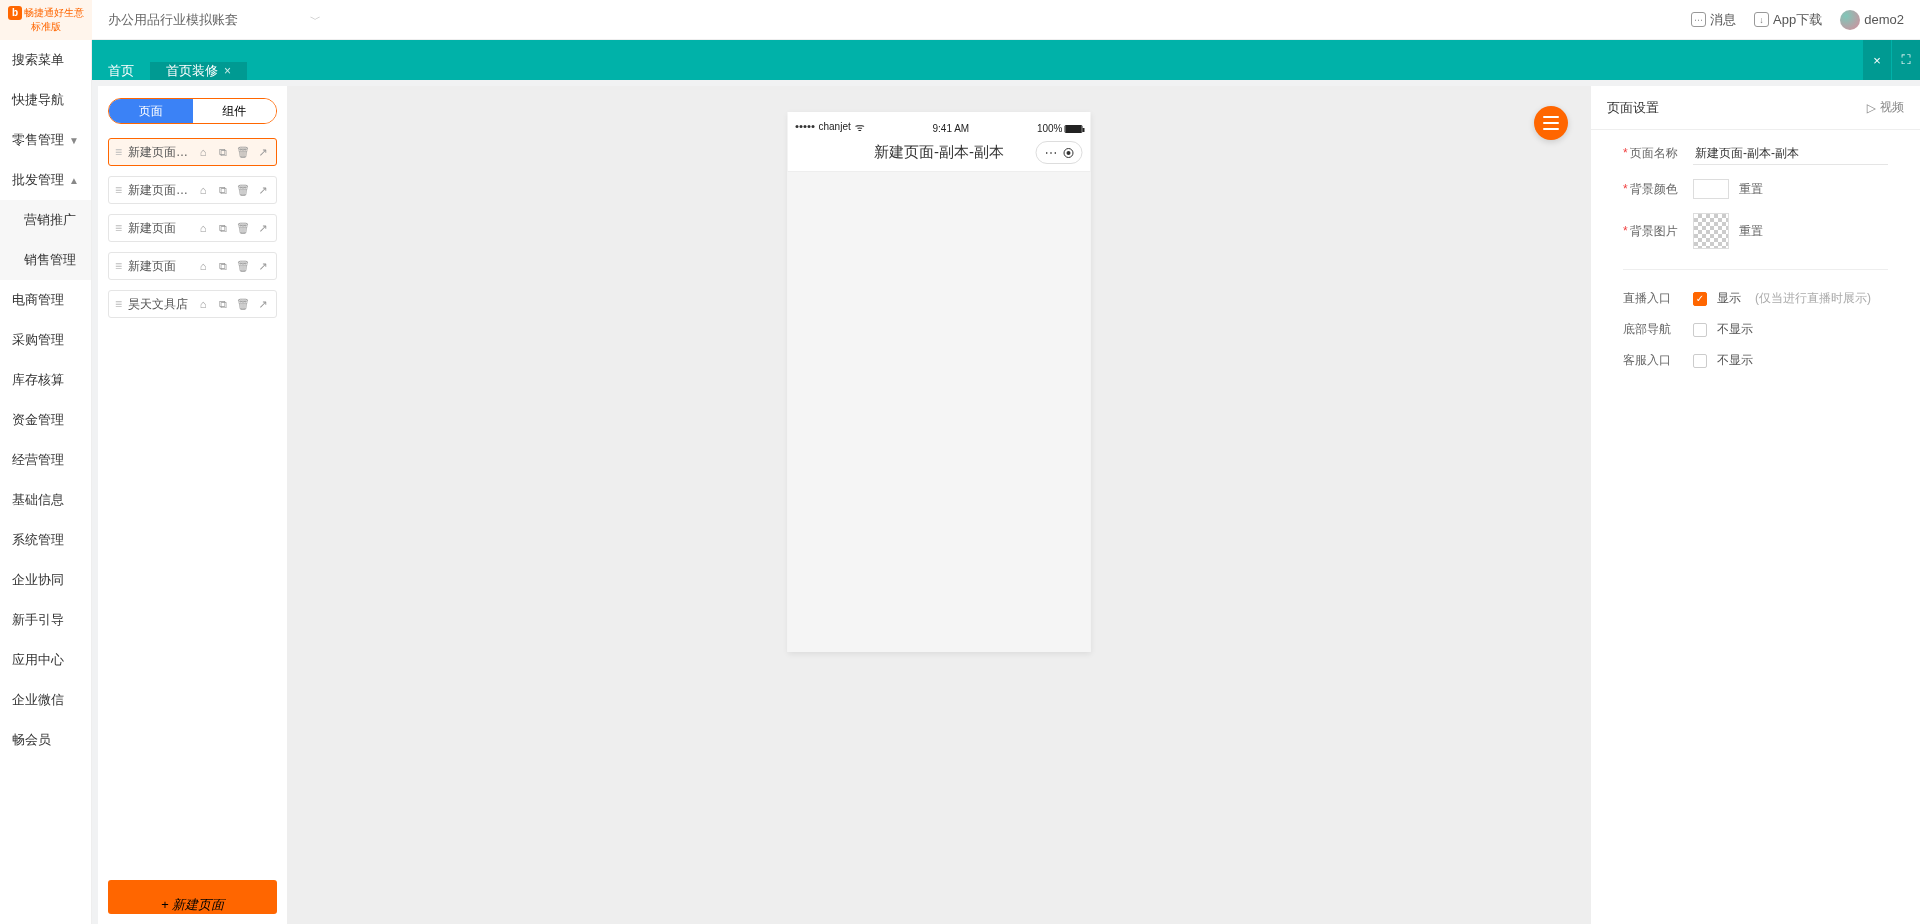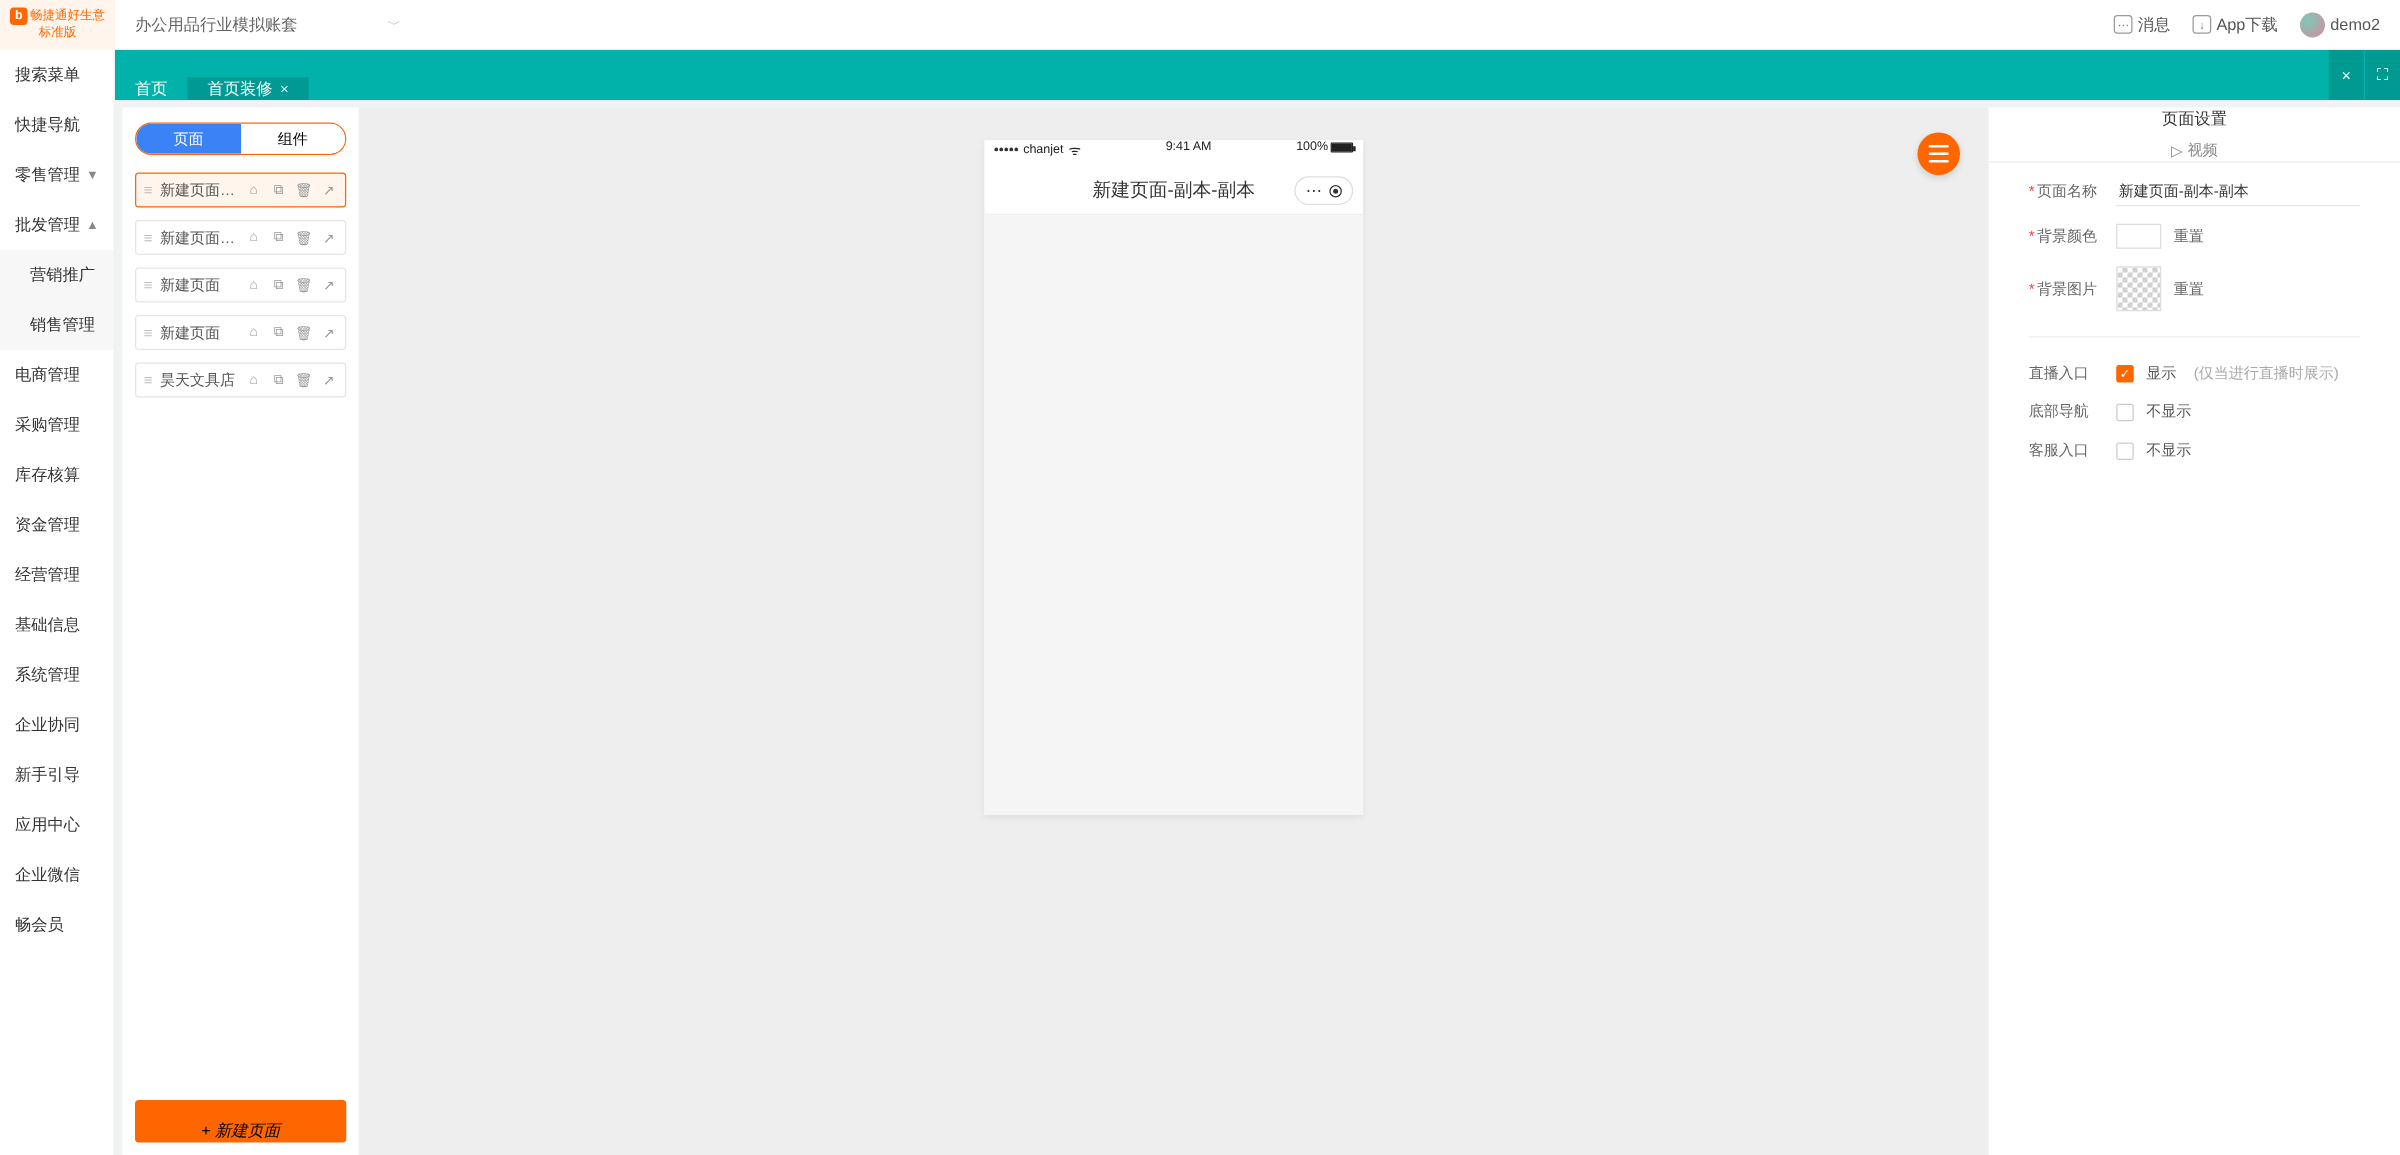--- a/index.html
+++ b/index.html
@@ -47,35 +47,35 @@
 .pitem { height: 28px; border: 1px solid #e5e5e5; border-radius: 3px; display: flex; align-items: center; padding: 0 6px; font-size: 12px; color: #555; cursor: pointer; gap: 6px; }
 .pitem.sel { border-color: #f60; background: #fff5ec; }
 .pitem .grip { color: #bbb; font-size: 12px; }
 .pitem .nm { flex: 1; white-space: nowrap; overflow: hidden; text-overflow: ellipsis; }
 .pitem .ic { color: #999; font-size: 11px; cursor: pointer; width: 14px; text-align: center; }
 .addbtn { margin-top: auto; height: 34px; background: #f60; color: #000000; border-radius: 3px; display: flex; align-items: flex-end; justify-content: center; font-size: 13px; cursor: pointer; font-style: italic; }
 
 
 .canvas { flex: 1; background: #eeeeee; position: relative; }
 .phone { position: absolute; left: 50%; transform: translateX(-50%); top: 26px; width: 303px; background: #fff; box-shadow: 0 2px 6px rgba(0,0,0,0.08); }
-.phone .status { height: 22px; display: flex; align-items: flex-start; justify-content: space-between; padding: 0 8px; font-size: 10px; color: #222; }
+.phone .status { height: 22px; display: flex; align-items: flex-end; justify-content: space-between; padding: 0 8px; font-size: 10px; color: #222; }
 .phone .status .left { display: flex; align-items: center; gap: 4px; }
 .phone .status .wifi { font-size: 11px; }
 .phone .titlebar { height: 38px; display: flex; align-items: center; justify-content: center; position: relative; font-size: 15px; color: #333; border-bottom: 1px solid #eee; }
 .phone .titlebar .caps { position: absolute; right: 8px; display: flex; align-items: center; gap: 6px; border: 1px solid #ddd; border-radius: 14px; padding: 3px 8px; }
 .phone .titlebar .caps span { font-size: 13px; color: #333; }
 .phone .titlebar .caps .dot { width: 10px; height: 10px; border: 1.5px solid #333; border-radius: 50%; position: relative; }
 .phone .titlebar .caps .dot::after { content: ""; position: absolute; inset: 2px; background: #333; border-radius: 50%; }
 .phone .body { height: 480px; background: #f5f5f5; }
 .hamburger { position: absolute; right: 22px; top: 20px; width: 34px; height: 34px; border-radius: 50%; background: #f60; display: flex; flex-direction: column; align-items: center; justify-content: center; gap: 4px; box-shadow: 0 2px 6px rgba(0,0,0,0.15); cursor: pointer; }
 .hamburger span { width: 16px; height: 2px; background: #fff; border-radius: 1px; }
 
 
 .rightpanel { width: 330px; border-left: 1px solid #eee; display: flex; flex-direction: column; font-size: 12px; color: #555; }
-.rp-head { height: 44px; display: flex; align-items: center; justify-content: space-between; padding: 0 16px; border-bottom: 1px solid #eee; font-size: 13px; color: #333; flex-direction: column; }
+.rp-head { height: 44px; display: flex; align-items: center; justify-content: space-between; padding: 0 16px; border-bottom: 1px solid #eee; font-size: 13px; color: #333; }
 .rp-head .vid { color: #888; display: flex; align-items: center; gap: 4px; cursor: pointer; font-size: 12px; }
 .rp-body { padding: 12px 32px; display: flex; flex-direction: column; gap: 14px; }
 .frow { display: flex; align-items: center; gap: 10px; }
 .frow .lab { width: 60px; color: #666; }
 .frow .req { color: #f04040; margin-right: 2px; }
 .frow input[type=text] { flex: 1; border: none; border-bottom: 1px solid #e5e5e5; padding: 4px 2px; font-size: 12px; color: #333; outline: none; }
 .swatch { width: 36px; height: 20px; border: 1px solid #ddd; background: #fff; }
 .swatch.checker { background-image: linear-gradient(45deg,#ccc 25%,transparent 25%),linear-gradient(-45deg,#ccc 25%,transparent 25%),linear-gradient(45deg,transparent 75%,#ccc 75%),linear-gradient(-45deg,transparent 75%,#ccc 75%); background-size: 8px 8px; background-position: 0 0,0 4px,4px -4px,-4px 0; }
 .resetlnk { color: #666; cursor: pointer; }
 .sep { height: 1px; background: #eee; margin: 6px 0; }

